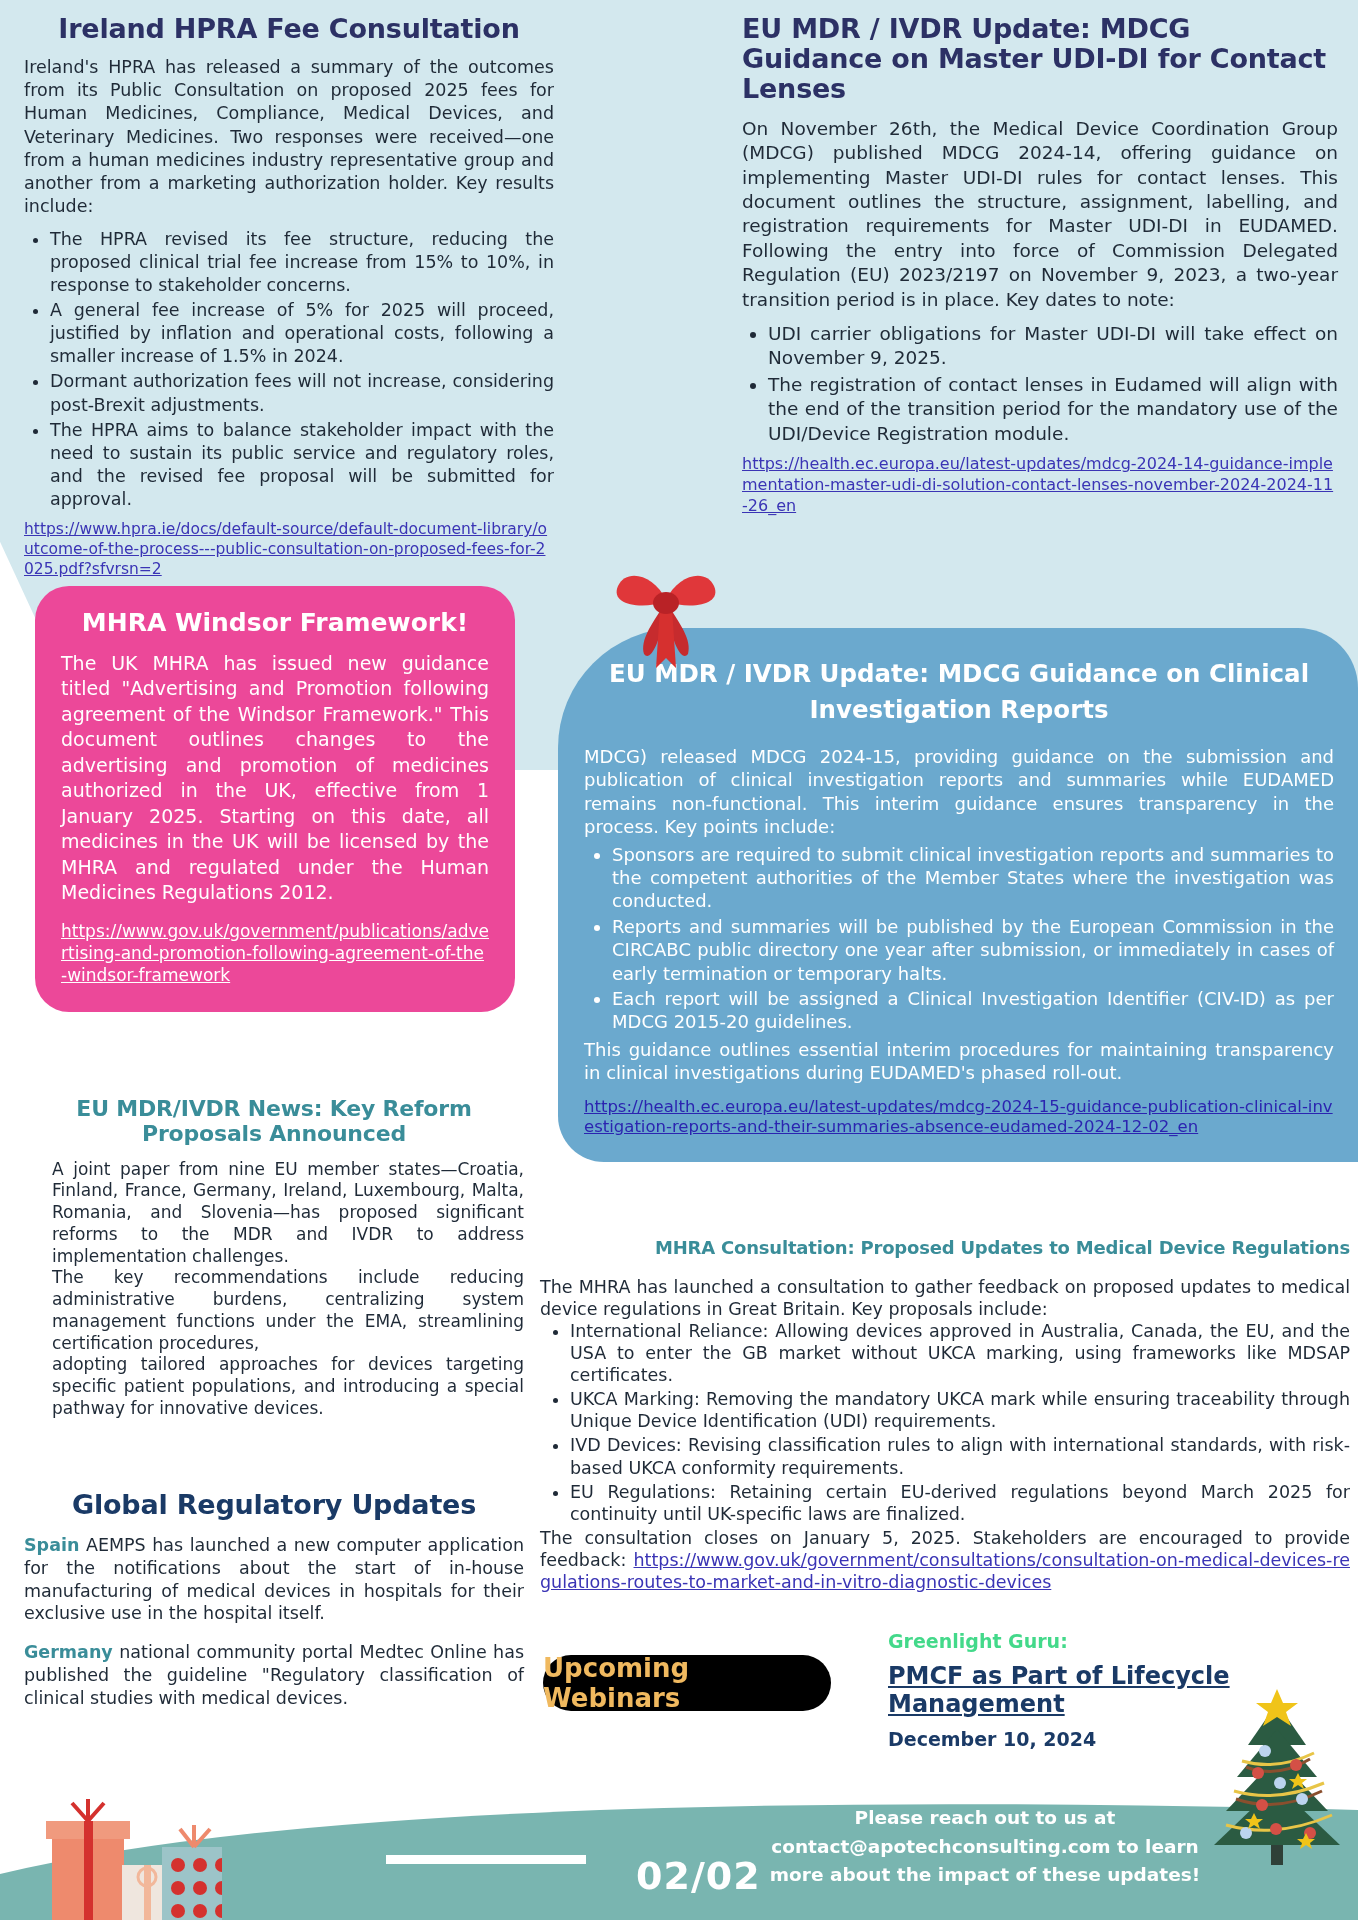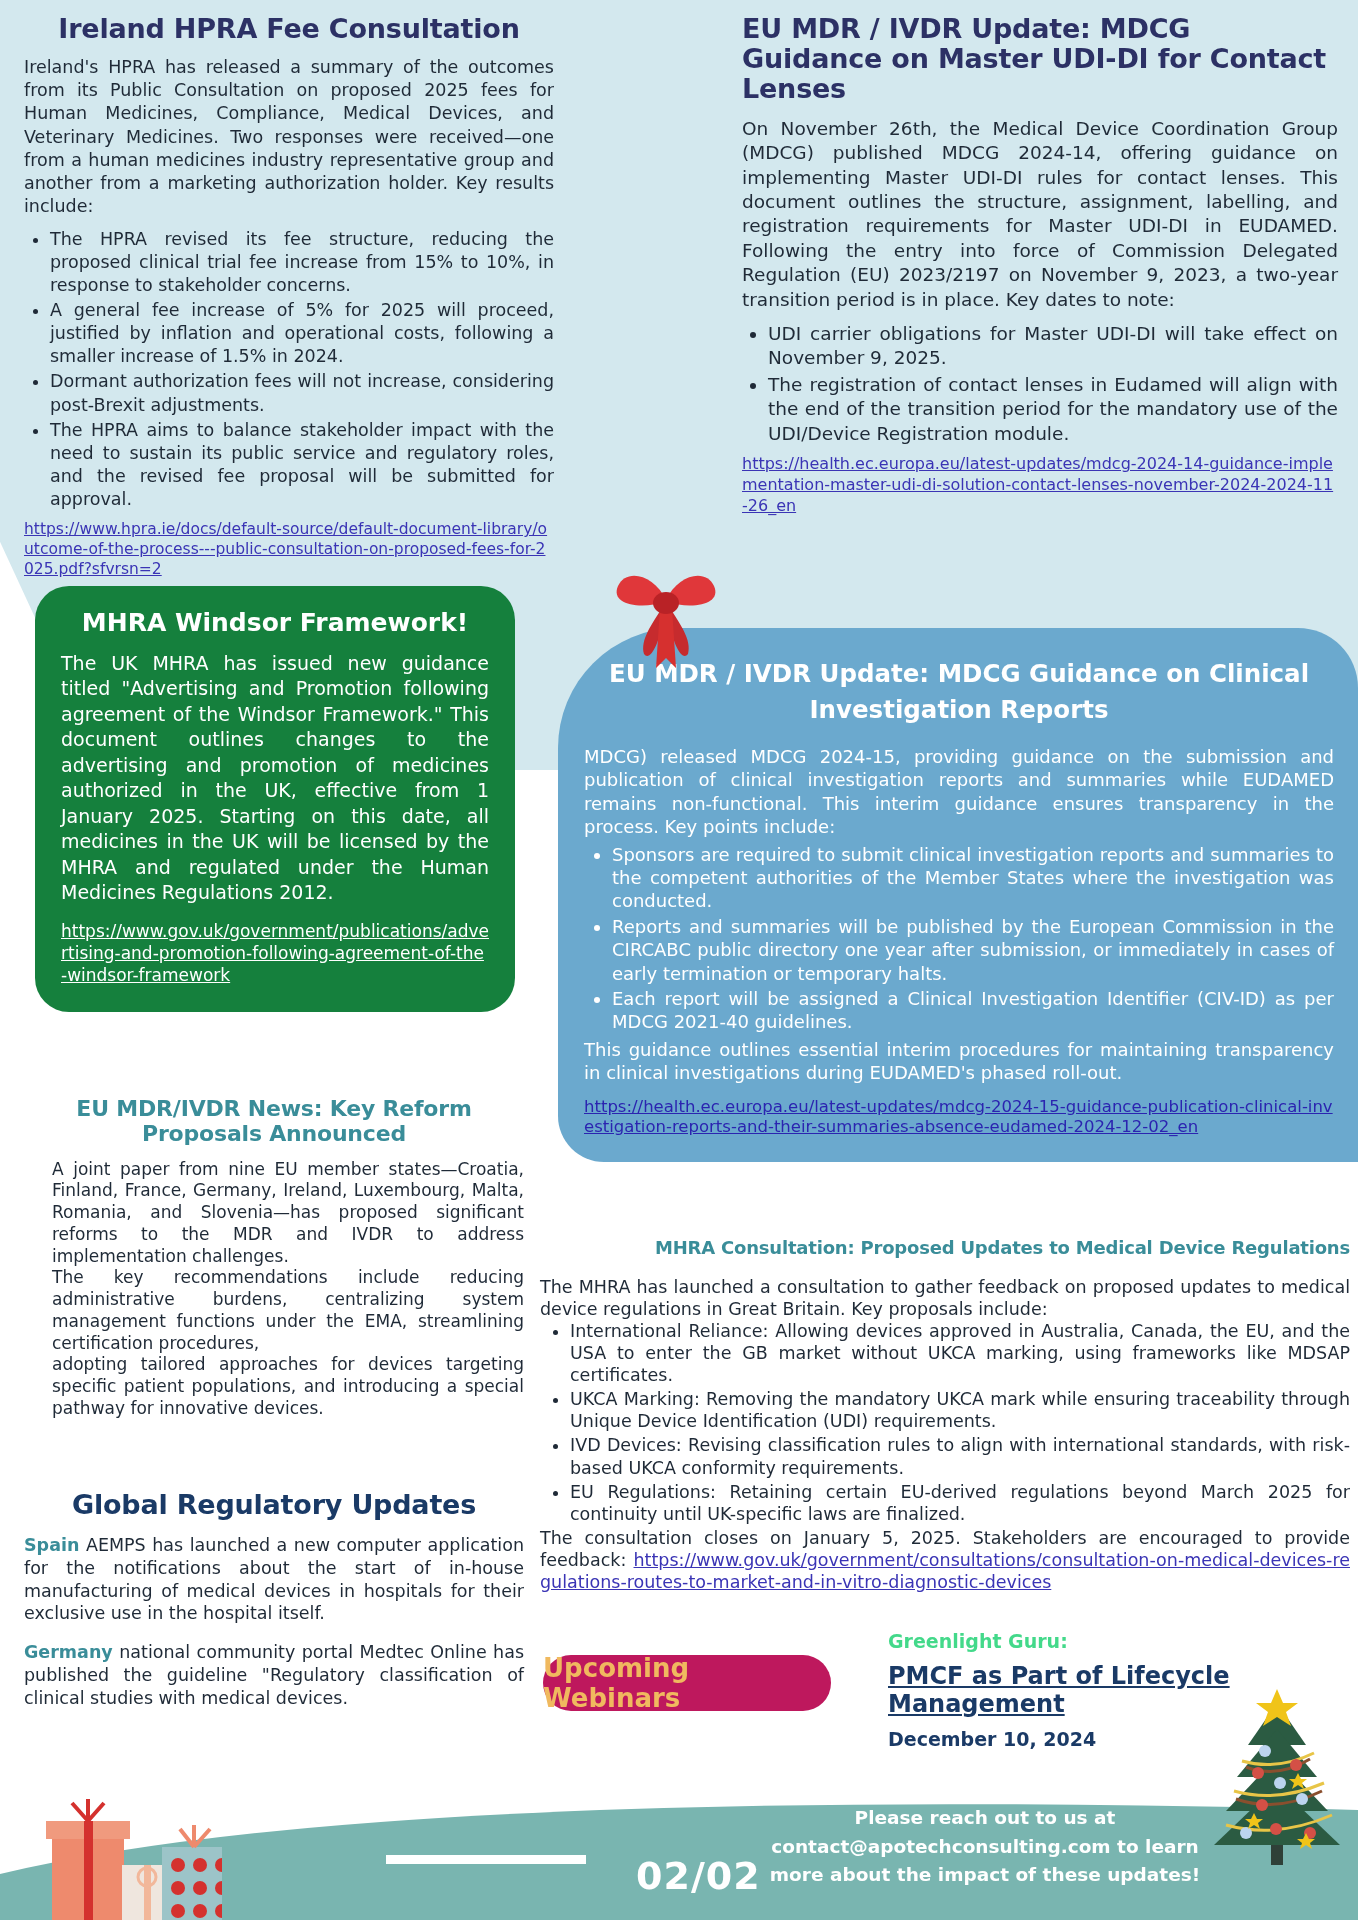--- a/index.html
+++ b/index.html
@@ -43,21 +43,21 @@
     display:block;line-height:1.3;
   }
   
   #lc1{left:24px;top:14px;width:530px;}
   #lc1 h2.hd{font-size:27px;text-align:center;color:#2c3165;}
   #lc1 p.body,#lc1 ul.body li{font-size:17.5px;}
   #lc1 a.link{font-size:15.5px;}
 
   .card-purple{
     position:absolute;left:35px;top:586px;width:480px;z-index:6;
-    background:#15803d;border-radius:34px;padding:22px 26px 26px 26px;
+    background:#ec4899;border-radius:34px;padding:22px 26px 26px 26px;
     box-sizing:border-box;color:#ffffff;
   }
   .card-purple h2{
     margin:0 0 14px 0;font-size:25px;font-weight:800;text-align:center;color:#fff;
   }
   .card-purple p{
     margin:0 0 14px 0;font-size:19px;line-height:1.34;text-align:justify;color:#fff;
   }
   .card-purple a{
     color:#ffffff;text-decoration:underline;font-size:17px;display:block;
@@ -100,21 +100,21 @@
   #rc2{left:540px;top:1238px;width:810px;}
   #rc2 h2.hd{font-size:18px;color:#3a8d99;text-align:right;margin-bottom:18px;}
   #rc2 p.body{font-size:17.5px;margin-bottom:0;line-height:1.26;}
   #rc2 ul.body{padding-left:30px;margin-bottom:0;}
   #rc2 ul.body li{font-size:17.5px;line-height:1.26;}
   #rc2 a.inline-link{color:#3a34b5;text-decoration:underline;word-break:break-all;}
 
   
   .webinar-pill{
     position:absolute;left:543px;top:1655px;width:288px;height:56px;z-index:6;
-    background:#be185d;border-radius:30px;display:flex;align-items:center;
+    background:#000000;border-radius:30px;display:flex;align-items:center;
     justify-content:center;color:#f0b95f;font-size:26px;font-weight:800;
   }
   .webinar-info{position:absolute;left:888px;top:1630px;width:420px;z-index:6;}
   .webinar-info .gl{color:#43d98a;font-size:19px;font-weight:700;margin:0 0 10px 0;}
   .webinar-info .title{color:#1a3a66;font-size:24px;font-weight:800;text-decoration:underline;margin:0 0 10px 0;display:block;}
   .webinar-info .date{color:#1a3a66;font-size:19px;font-weight:800;margin:0;}
 
   
   .page-num{
     position:absolute;left:636px;bottom:22px;color:#ffffff;font-size:38px;
@@ -184,21 +184,21 @@
   </ul>
   <a class="link" href="#">https://health.ec.europa.eu/latest-updates/mdcg-2024-14-guidance-implementation-master-udi-di-solution-contact-lenses-november-2024-2024-11-26_en</a>
 </div>
 
 <div class="card-blue">
   <h2>EU MDR / IVDR Update: MDCG Guidance on Clinical Investigation Reports</h2>
   <p>MDCG) released MDCG 2024-15, providing guidance on the submission and publication of clinical investigation reports and summaries while EUDAMED remains non-functional. This interim guidance ensures transparency in the process. Key points include:</p>
   <ul>
     <li>Sponsors are required to submit clinical investigation reports and summaries to the competent authorities of the Member States where the investigation was conducted.</li>
     <li>Reports and summaries will be published by the European Commission in the CIRCABC public directory one year after submission, or immediately in cases of early termination or temporary halts.</li>
-    <li>Each report will be assigned a Clinical Investigation Identifier (CIV-ID) as per MDCG 2021-40 guidelines.</li>
+    <li>Each report will be assigned a Clinical Investigation Identifier (CIV-ID) as per MDCG 2015-20 guidelines.</li>
   </ul>
   <p>This guidance outlines essential interim procedures for maintaining transparency in clinical investigations during EUDAMED's phased roll-out.</p>
   <a href="#">https://health.ec.europa.eu/latest-updates/mdcg-2024-15-guidance-publication-clinical-investigation-reports-and-their-summaries-absence-eudamed-2024-12-02_en</a>
 </div>
 
 <div class="col" id="rc2">
   <h2 class="hd">MHRA Consultation: Proposed Updates to Medical Device Regulations</h2>
   <p class="body">The MHRA has launched a consultation to gather feedback on proposed updates to medical device regulations in Great Britain. Key proposals include:</p>
   <ul class="body">
     <li>International Reliance: Allowing devices approved in Australia, Canada, the EU, and the USA to enter the GB market without UKCA marking, using frameworks like MDSAP certificates.</li>

